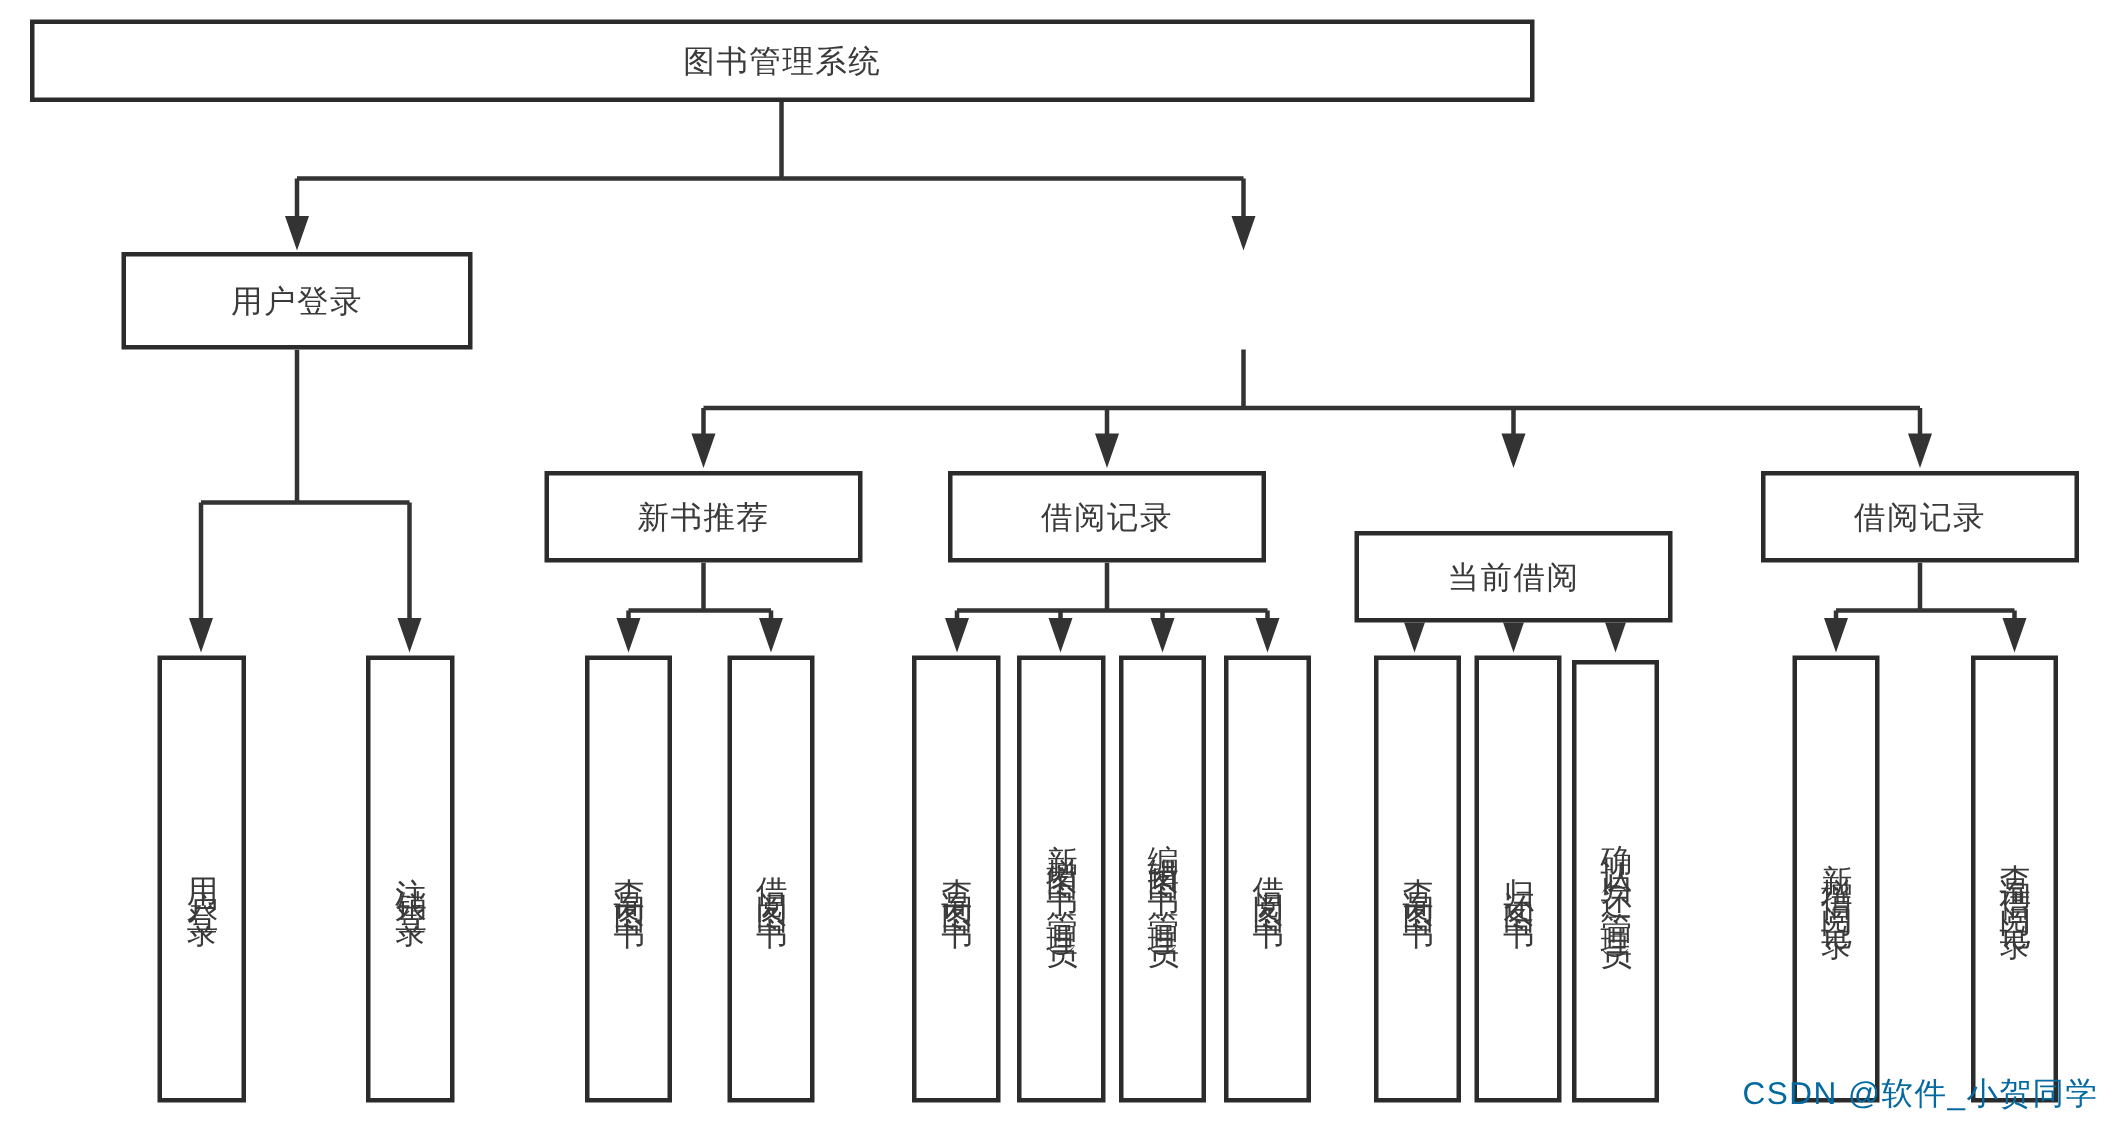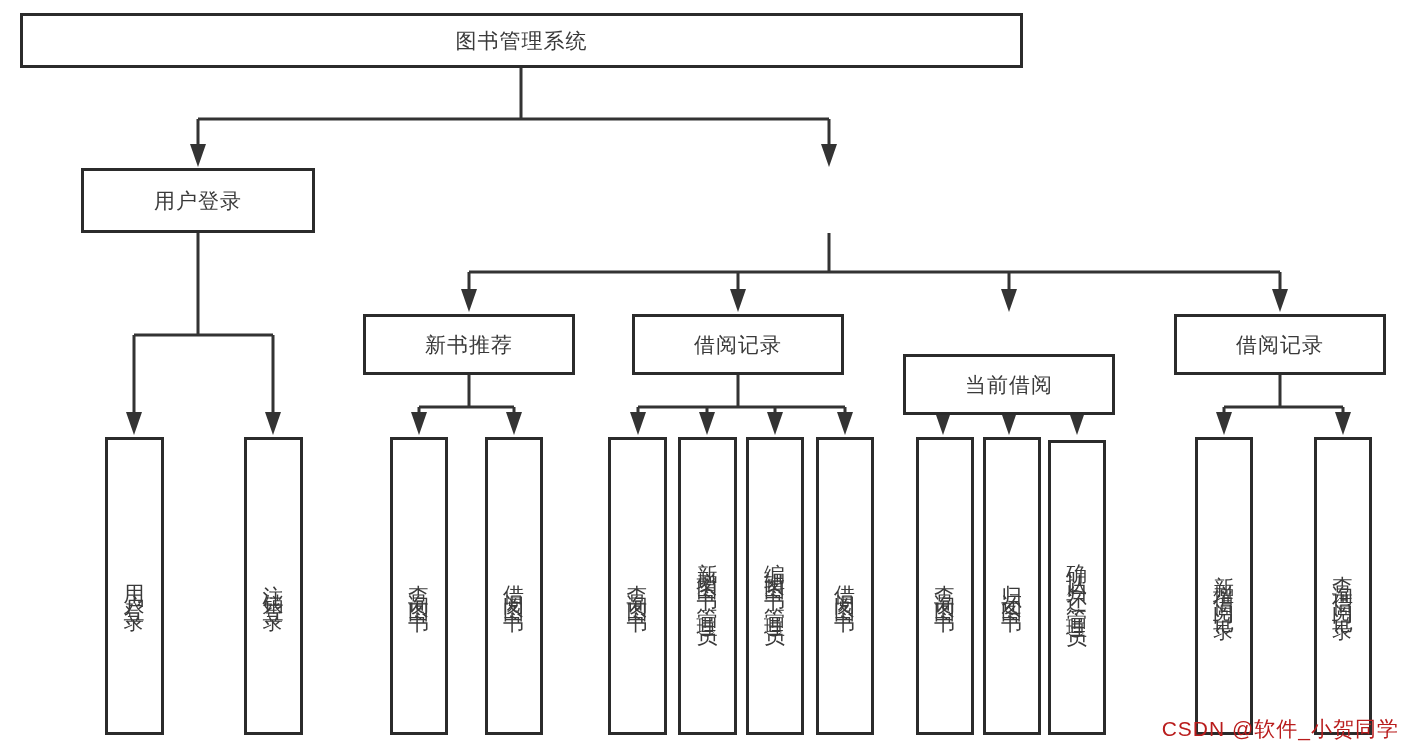--- a/index.html
+++ b/index.html
@@ -39,21 +39,21 @@
     line-height: 1;
     letter-spacing: 9px;
     white-space: nowrap;
   }
   .watermark {
     position: absolute;
     right: 6px;
     bottom: 4px;
     font-size: 21px;
     letter-spacing: 1px;
-    color: #b91c1c;
+    color: #0369a1;
     z-index: 5;
     white-space: nowrap;
   }
 </style>
 </head>
 <body>
 
 <div class="stage">
 
   <svg class="connectors" viewBox="0 0 1405 747" xmlns="http://www.w3.org/2000/svg">

